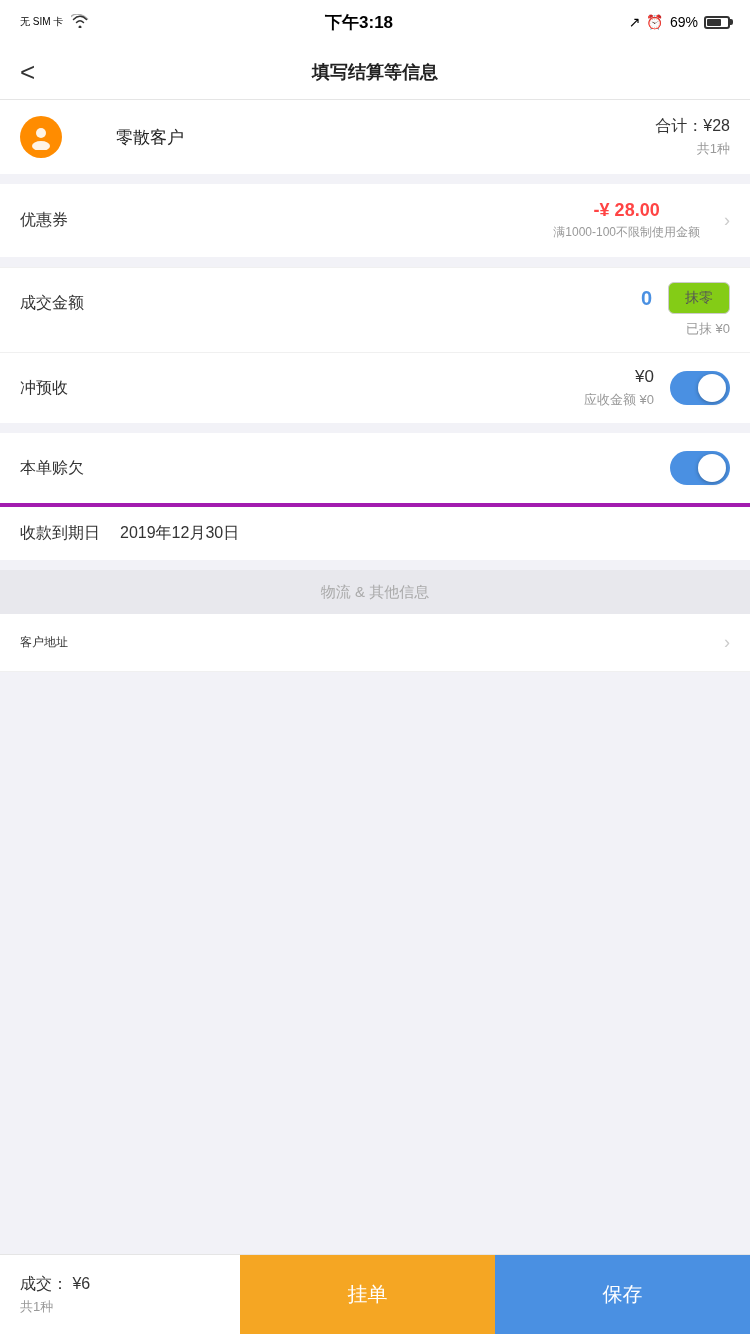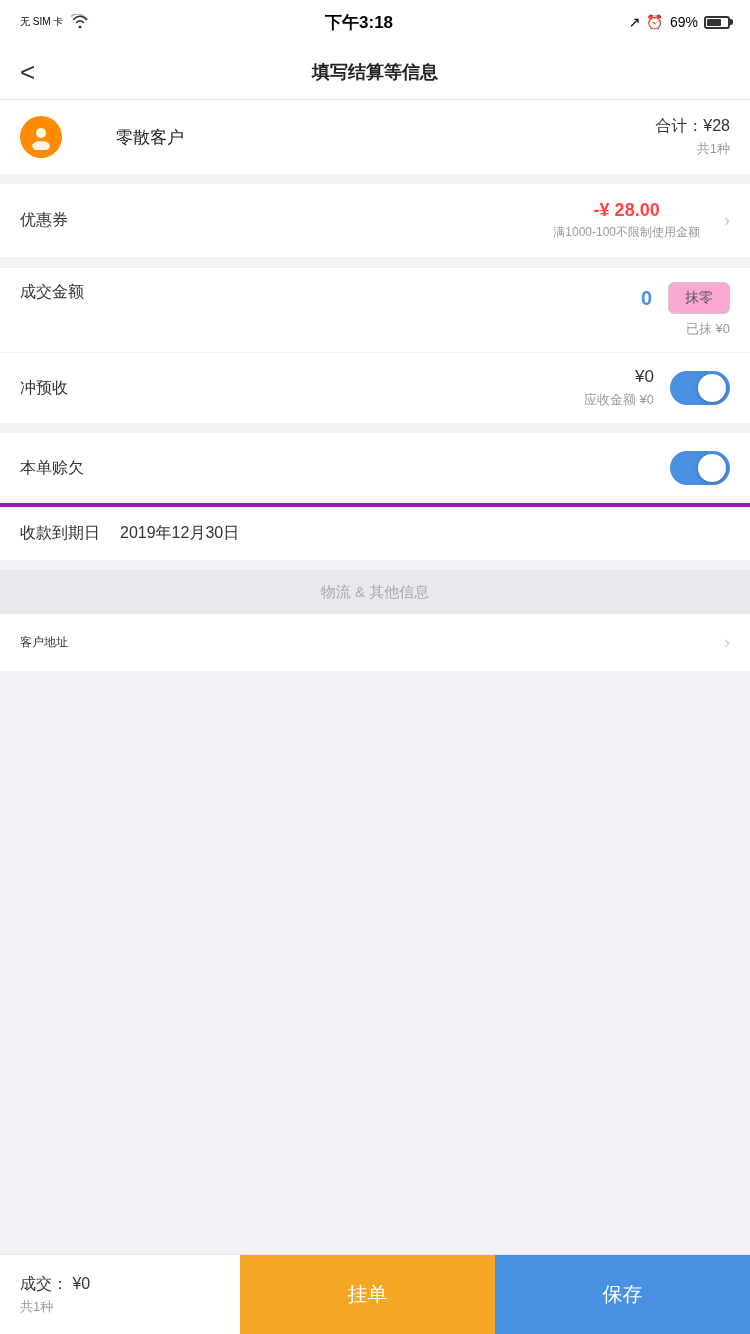--- a/index.html
+++ b/index.html
@@ -109,29 +109,29 @@
     .coupon-amount { font-size: 18px; color: #ff4444; font-weight: 600; }
     .coupon-desc { font-size: 12px; color: #999; margin-top: 3px; }
     .chevron { color: #ccc; font-size: 18px; }
 
     
     .deal-row {
       padding: 14px 20px;
       border-top: 1px solid #f0f0f0;
     }
     .deal-row-top {
-      display: flex; align-items: flex-start; justify-content: space-between;
+      display: flex; align-items: flex-end; justify-content: space-between;
     }
     .deal-amount-val {
       font-size: 20px; color: #4a90e2; font-weight: 600;
     }
     .round-btn {
       border: 1px solid #ccc; border-radius: 6px;
       padding: 6px 16px; font-size: 14px; color: #555;
-      background: #f9a8d4; cursor: pointer;
+      background: #84cc16; cursor: pointer;
     }
     .deal-sub { font-size: 13px; color: #999; margin-top: 6px; text-align: right; }
 
     
     .prepay-row {
       padding: 14px 20px;
       border-top: 1px solid #f0f0f0;
       display: flex; align-items: center; justify-content: space-between;
     }
     .prepay-left { }
@@ -339,18 +339,18 @@
 
   <div class="address-row" style="cursor:pointer;">
     <span class="address-label">客户地址</span>
     <span class="chevron" style="margin-left:8px;">›</span>
   </div>
 
 </div>
 
 <div class="bottom-bar">
   <div class="bottom-summary">
-    <div class="bottom-deal">成交：  ¥0</div>
+    <div class="bottom-deal">成交：  ¥6</div>
     <div class="bottom-count">共1种</div>
   </div>
   <button class="bottom-hang-btn">挂单</button>
   <button class="bottom-save-btn">保存</button>
 </div>
 
 </body></html>

